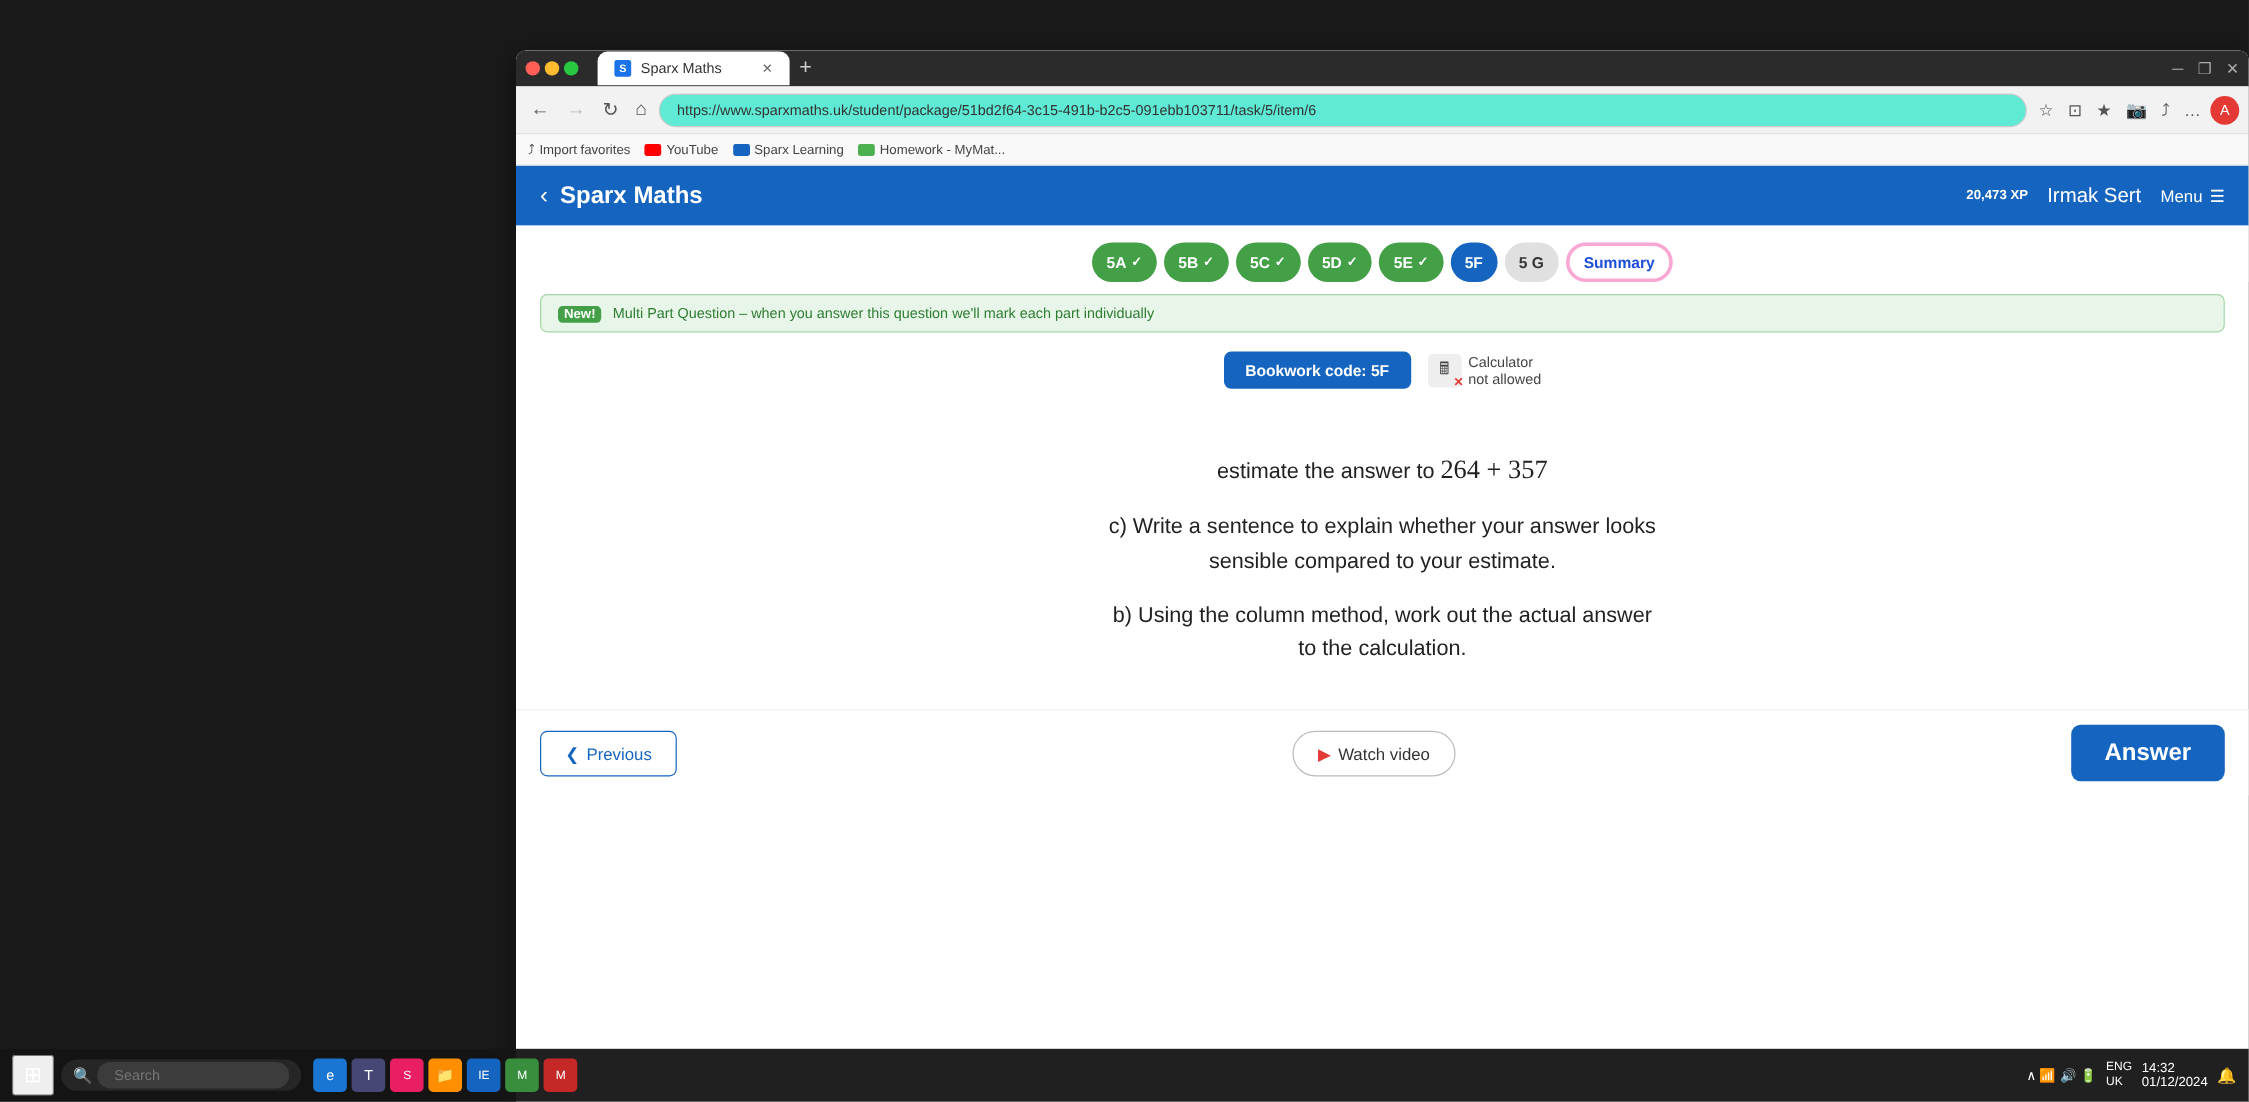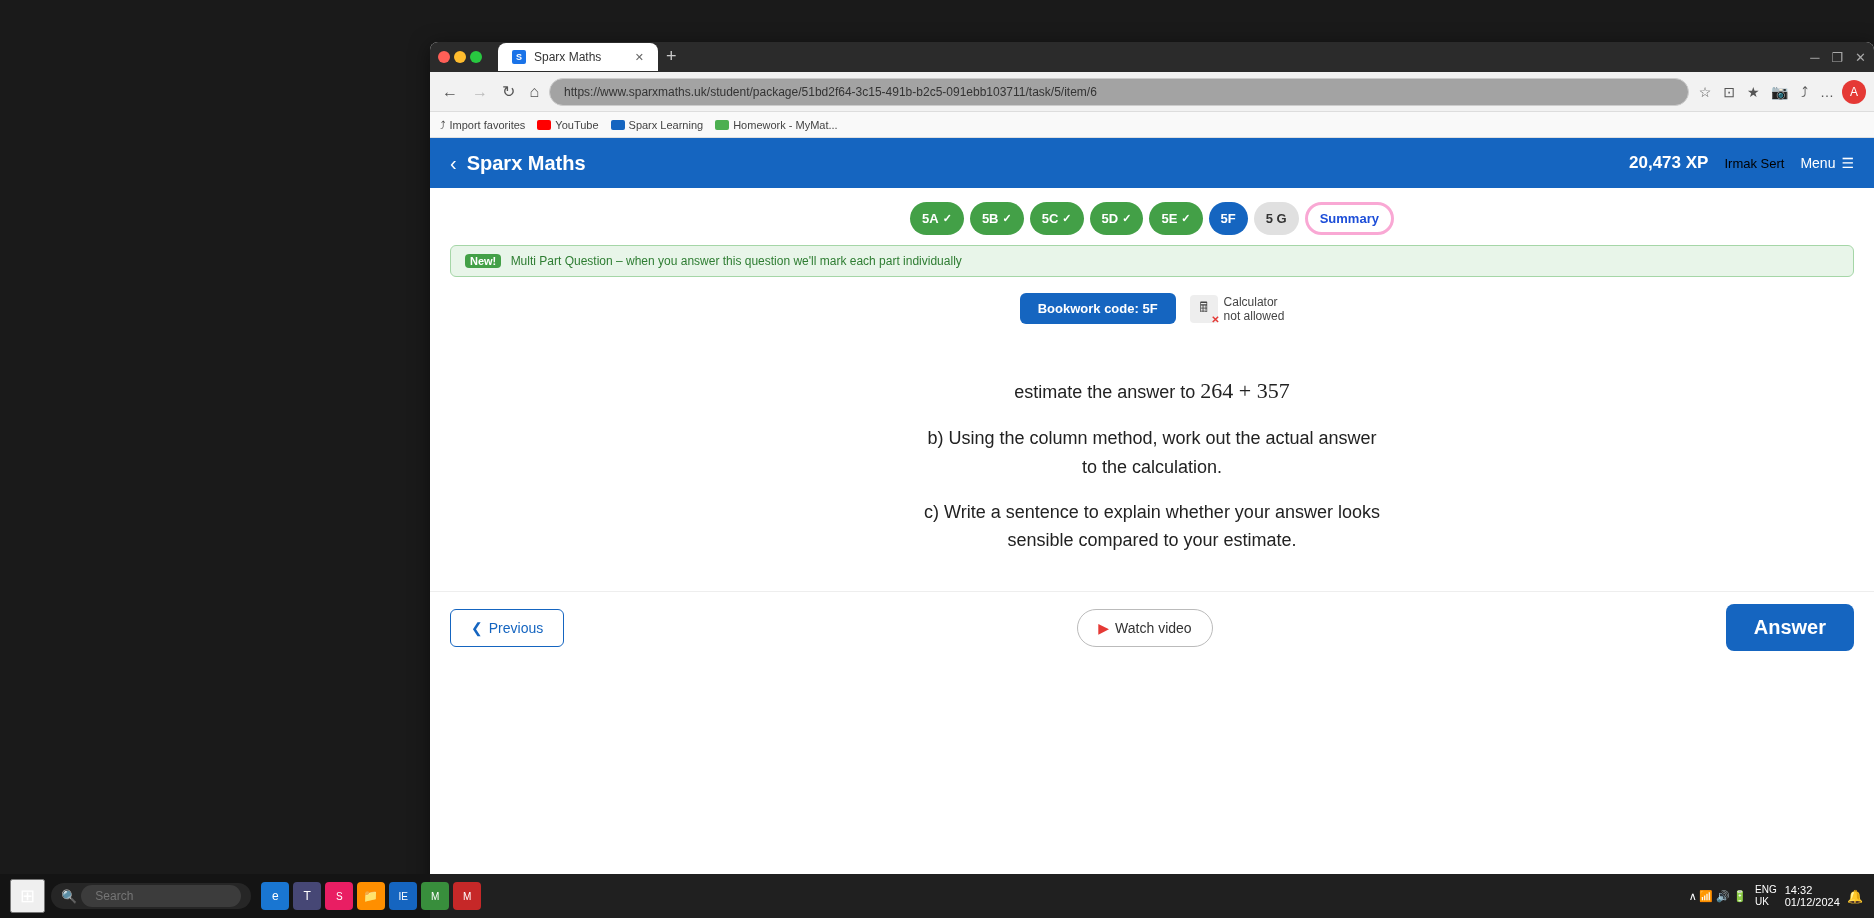--- a/index.html
+++ b/index.html
@@ -99,21 +99,21 @@
       gap: 6px;
       border-bottom: 1px solid #ddd;
     }
     .nav-btn {
       background: none; border: none; cursor: pointer;
       color: #555; font-size: 16px; padding: 4px;
     }
     .nav-btn:disabled { color: #bbb; cursor: default; }
     .address-input {
       flex: 1;
-      background: #a3a3a3;
+      background: #5eead4;
       border: 1px solid #ccc;
       border-radius: 20px;
       padding: 4px 14px;
       font-size: 12px;
       color: #333;
       height: 28px;
     }
     .toolbar-icons {
       display: flex; gap: 4px; align-items: center;
     }
@@ -171,24 +171,24 @@
     .sparx-logo {
       color: #fff;
       font-size: 20px;
       font-weight: bold;
       flex: 1;
     }
     .header-right {
       display: flex; align-items: center; gap: 16px;
     }
     .xp-badge {
-      color: #fff; font-size: 17px; font-weight: bold;
+      color: #fff; font-size: 11px; font-weight: bold;
     }
     .user-name {
-      color: #000000; font-size: 13px;
+      color: #ffffff; font-size: 17px;
     }
     .menu-btn {
       background: none; border: none; color: #fff;
       font-size: 14px; cursor: pointer;
       display: flex; align-items: flex-start; gap: 6px;
     }
 
     
     .task-nav {
       background: #fff;
@@ -512,26 +512,26 @@
       </div>
     </div>
 
     <div class="question-content">
       <div class="question-part">
         <br>
         <span>estimate the answer to</span>
         <span class="math-expression"> 264 + 357</span>
       </div>
       <div class="question-part">
+        <span>c) Write a sentence to explain whether your answer looks</span><br>
+        <span>sensible compared to your estimate.</span>
+      </div>
+      <div class="question-part">
         <span>b) Using the column method, work out the actual answer</span><br>
         <span>to the calculation.</span>
-      </div>
-      <div class="question-part">
-        <span>c) Write a sentence to explain whether your answer looks</span><br>
-        <span>sensible compared to your estimate.</span>
       </div>
     </div>
 
     <div class="bottom-bar">
       <button class="prev-btn">
         <span>❮</span>
         <span>Previous</span>
       </button>
       <button class="watch-video-btn">
         <span class="video-icon">▶</span>

